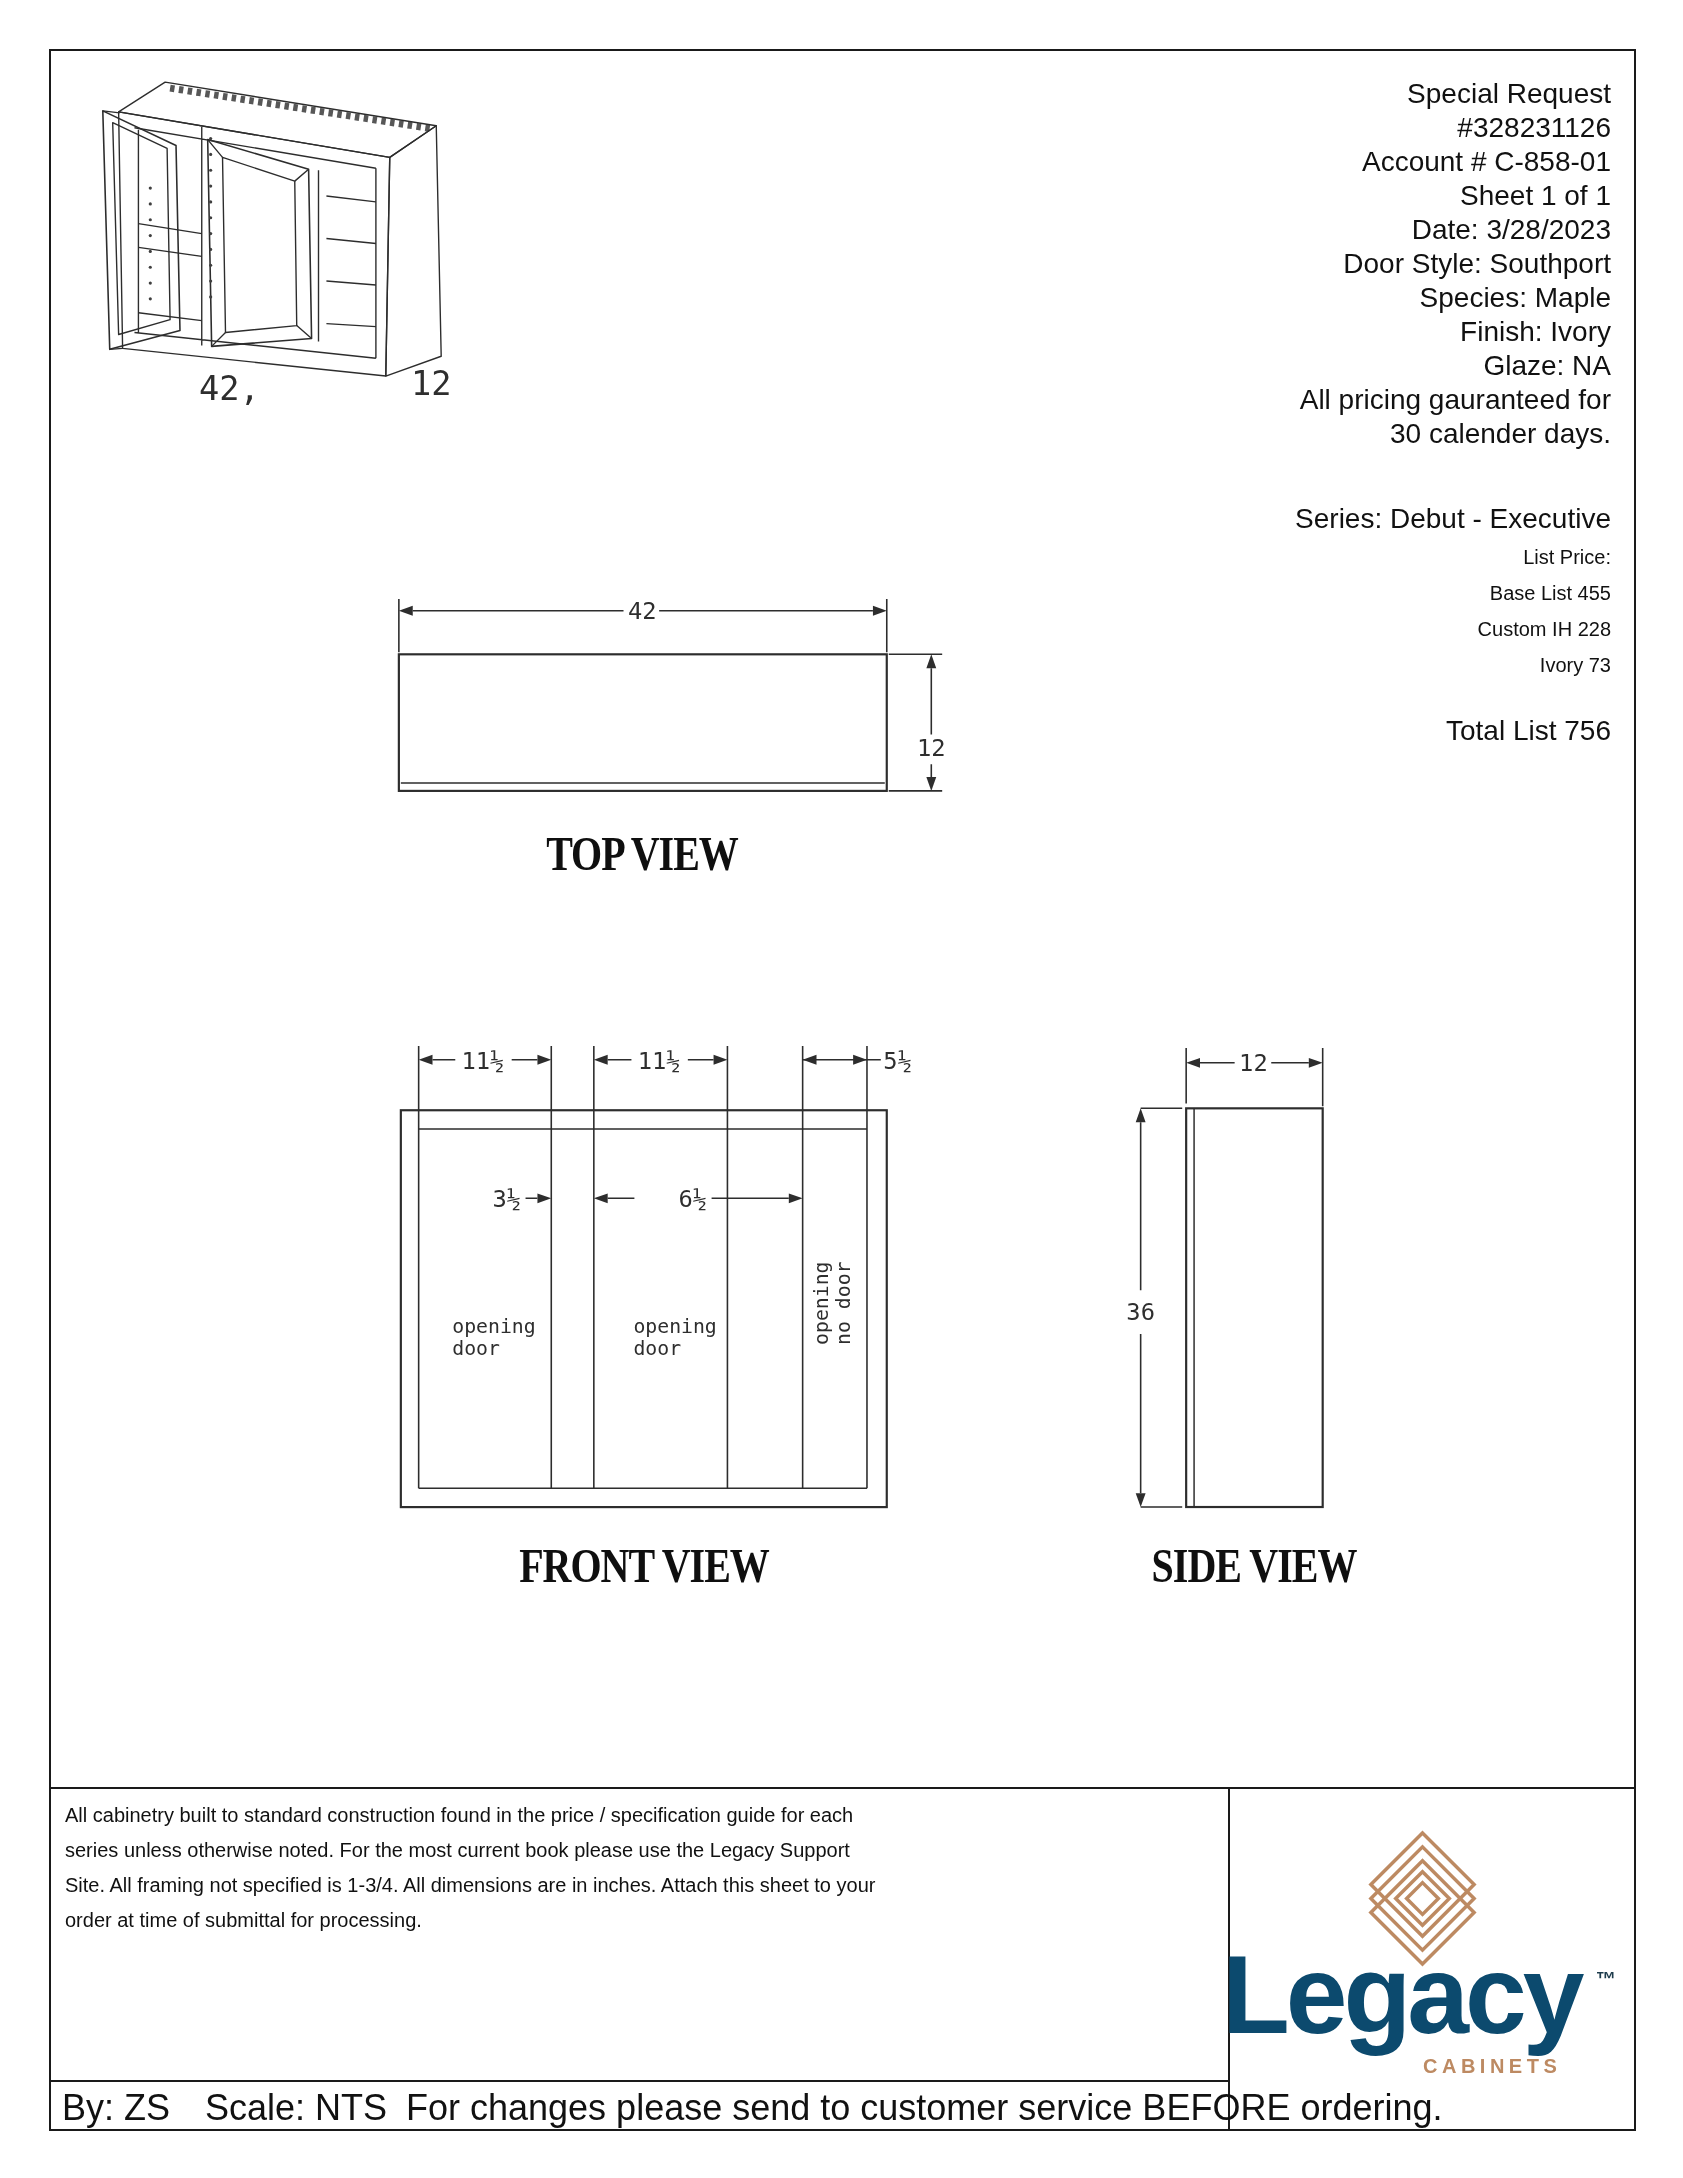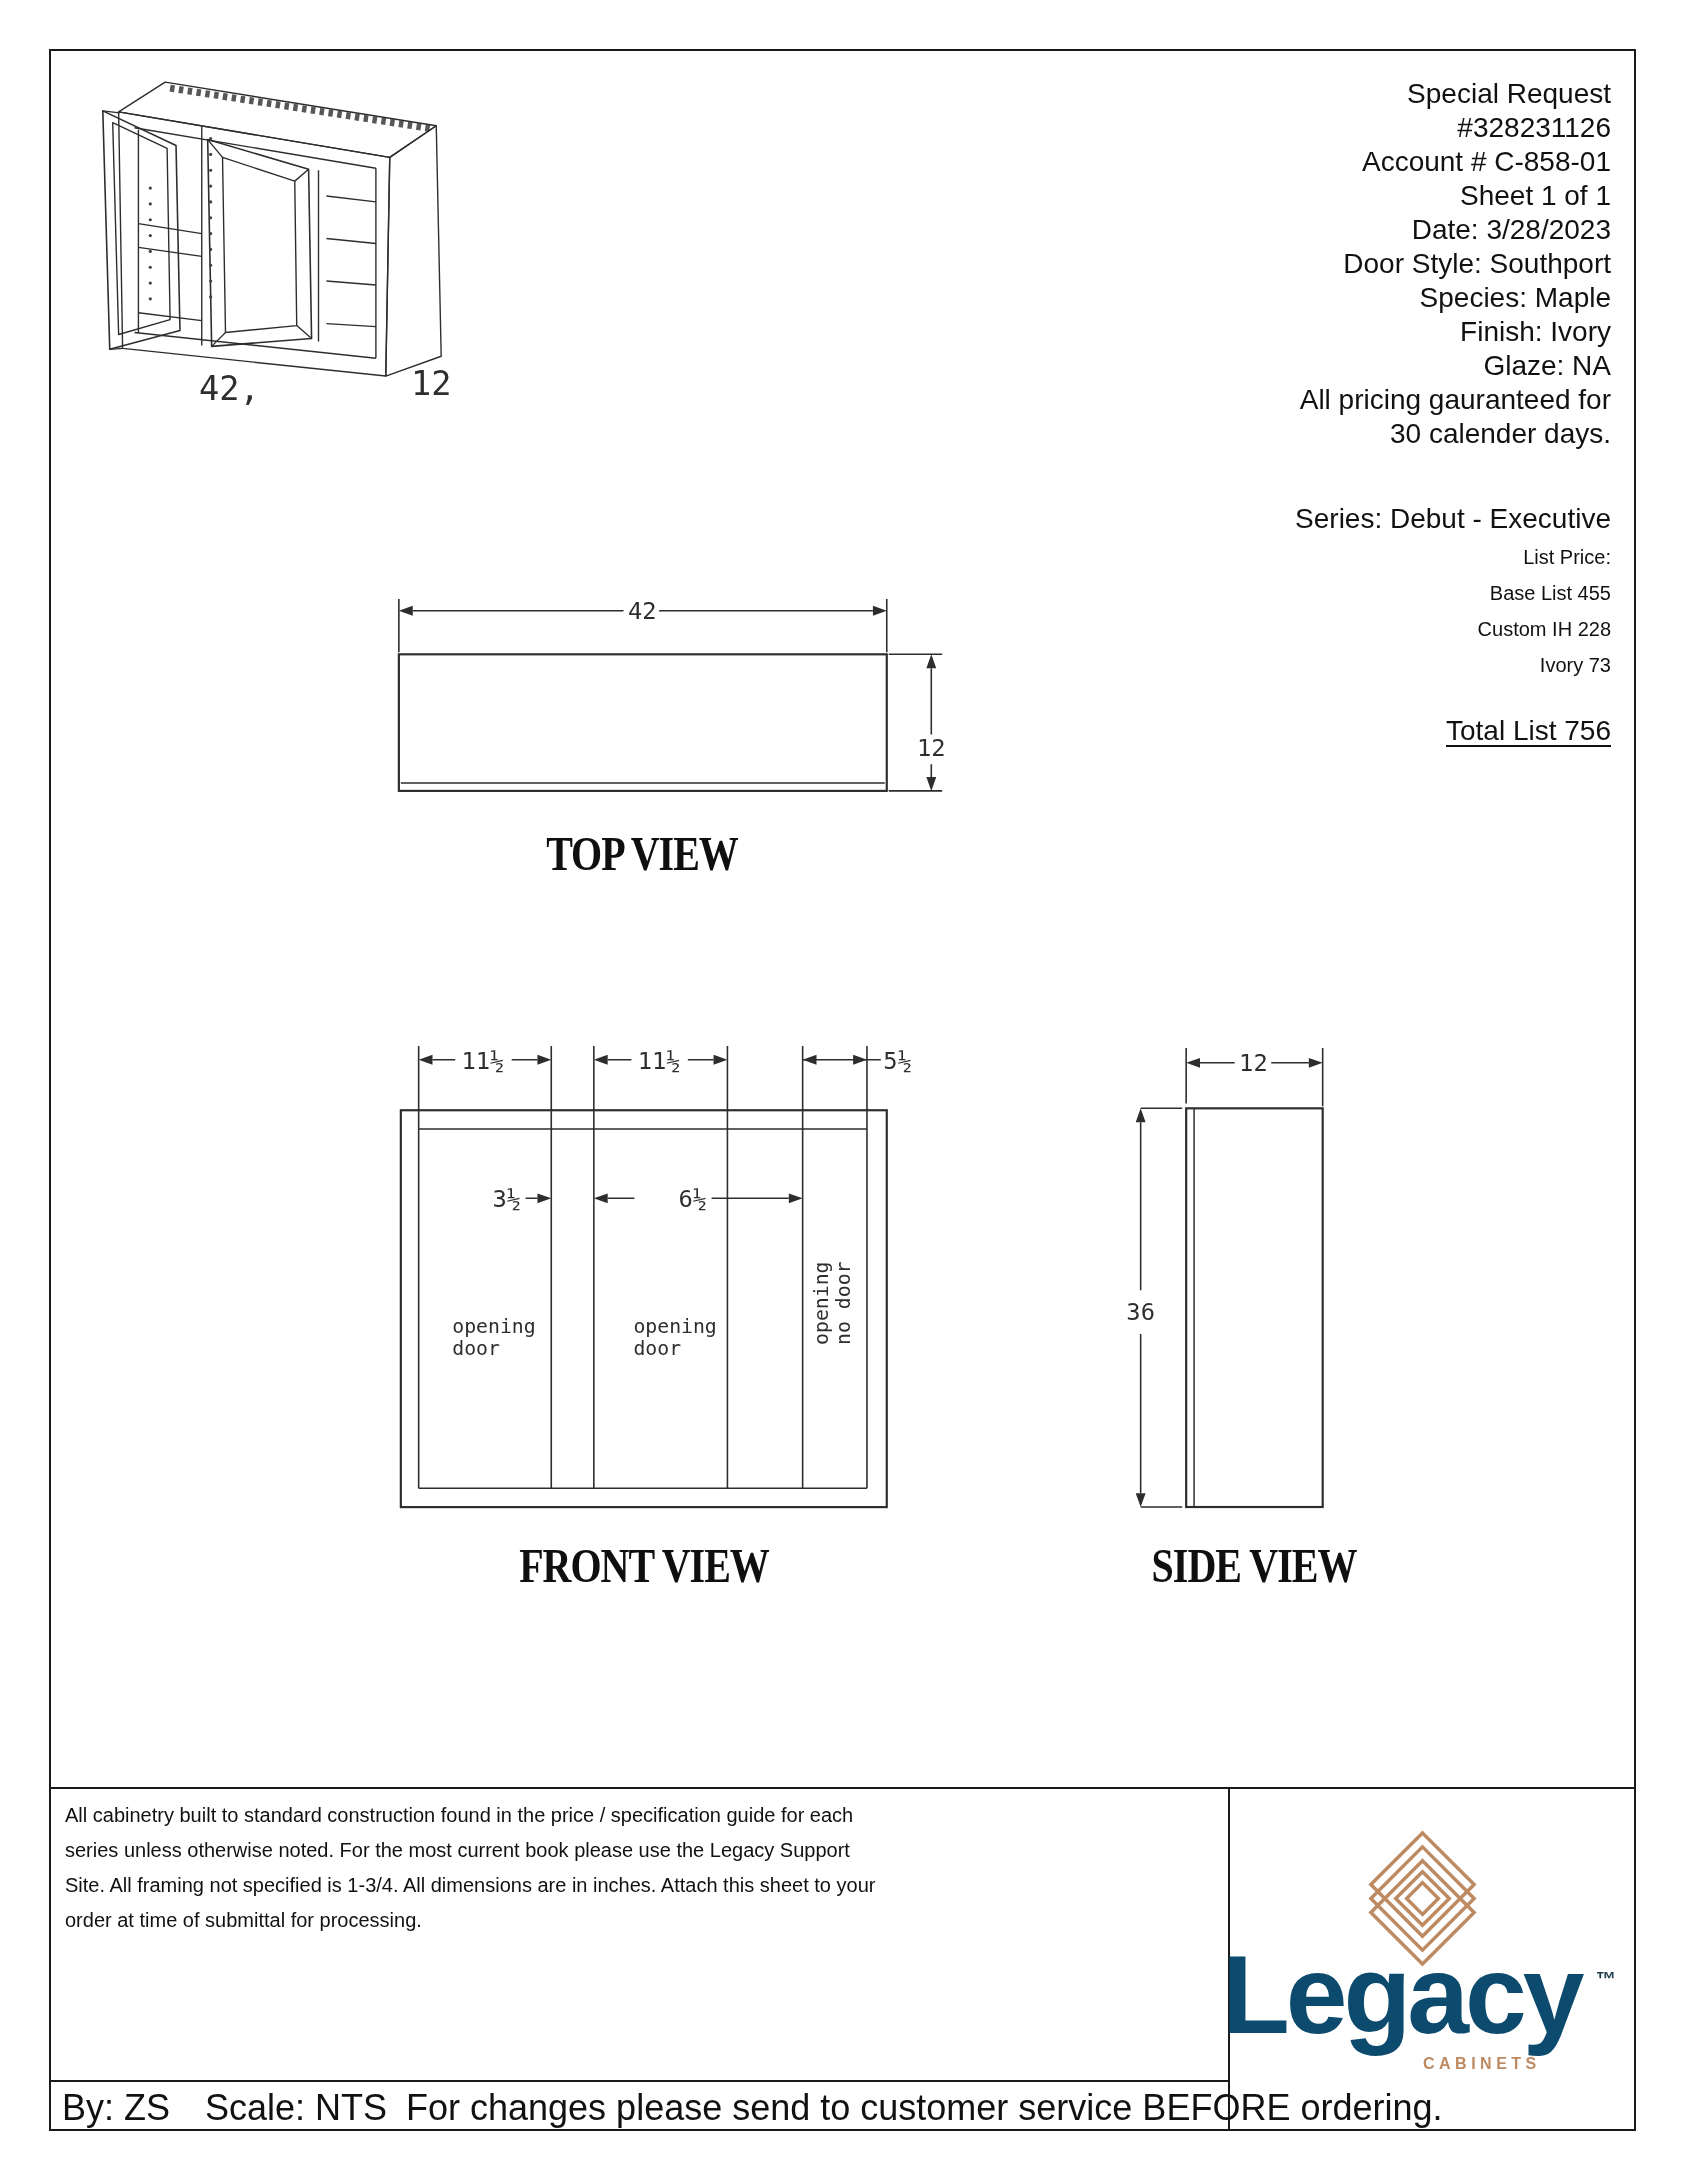--- a/index.html
+++ b/index.html
@@ -8,32 +8,32 @@
   .abs{position:absolute;}
   
   .frame{left:49px;top:49px;width:1583px;height:2078px;border:2px solid #1a1a1a;}
   .hline{border-top:2px solid #1a1a1a;height:0;}
   .vline{border-left:2px solid #1a1a1a;width:0;}
   
   .info{right:72px;top:77px;text-align:right;font-size:28px;line-height:34px;white-space:nowrap;}
   .series{right:72px;top:503px;text-align:right;font-size:28px;white-space:nowrap;}
   .pricing{right:72px;top:539px;text-align:right;font-size:20px;line-height:36px;white-space:nowrap;}
   .total{right:72px;top:715px;text-align:center;font-size:28px;white-space:nowrap;
-         text-decoration:underline;text-underline-offset:5px;}
+         text-underline-offset:5px;}
   
   .view-title{font-family:"Liberation Serif", serif;font-weight:700;font-size:40px;color:#0f0f0f;
               text-align:center;width:396px;letter-spacing:-1px;transform:scaleY(1.22);transform-origin:top center;}
   
   .disclaimer{left:65px;top:1798px;font-size:20px;line-height:35px;}
   .disclaimer div{white-space:nowrap;}
   .footer-text{top:2087px;font-size:36px;white-space:nowrap;}
   
   .logo-word{left:1222px;top:1940px;font-size:111px;font-weight:700;letter-spacing:-4px;line-height:1;}
   .logo-tm{left:1596px;top:1968px;font-size:20px;font-weight:700;}
-  .logo-sub{left:1423px;top:2055px;font-size:16px;font-weight:700;letter-spacing:4.5px;}
+  .logo-sub{left:1423px;top:2055px;font-size:20px;font-weight:700;letter-spacing:4.5px;}
   svg{position:absolute;overflow:visible;}
   svg text{font-family:"DejaVu Sans Mono", monospace;fill:#2e2e2e;}
   .cadline{stroke:#2d2d2d;fill:none;}
   .arrow{fill:#2d2d2d;stroke:none;}
 </style>
 </head>
 <body>
 
 <div class="sheet">
 

